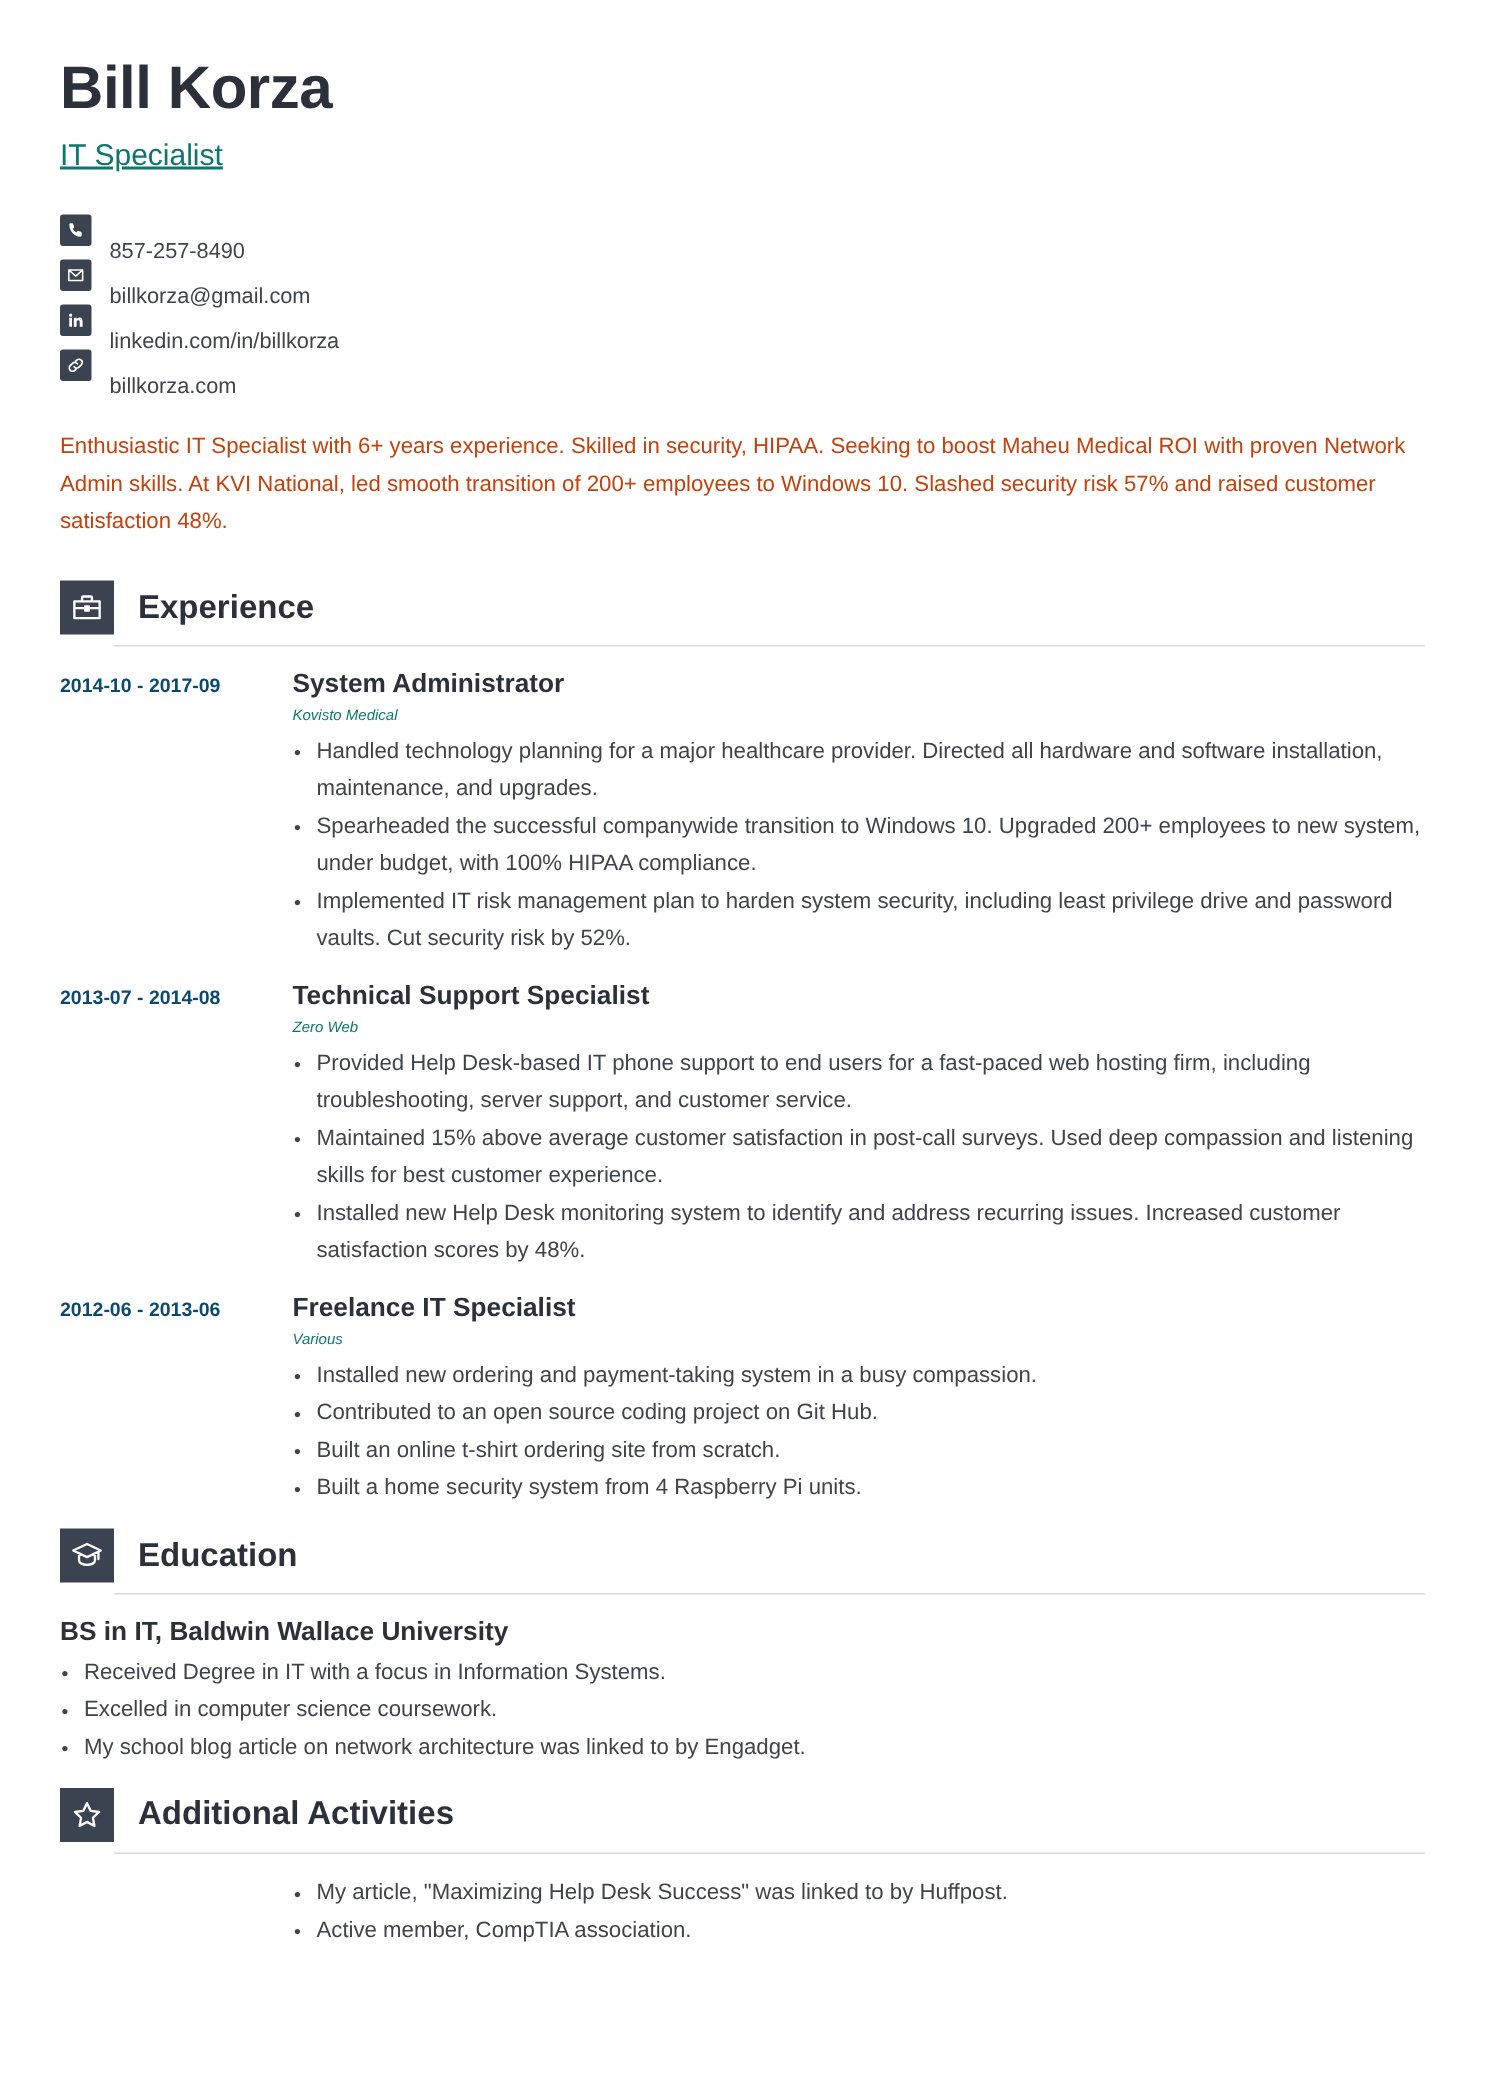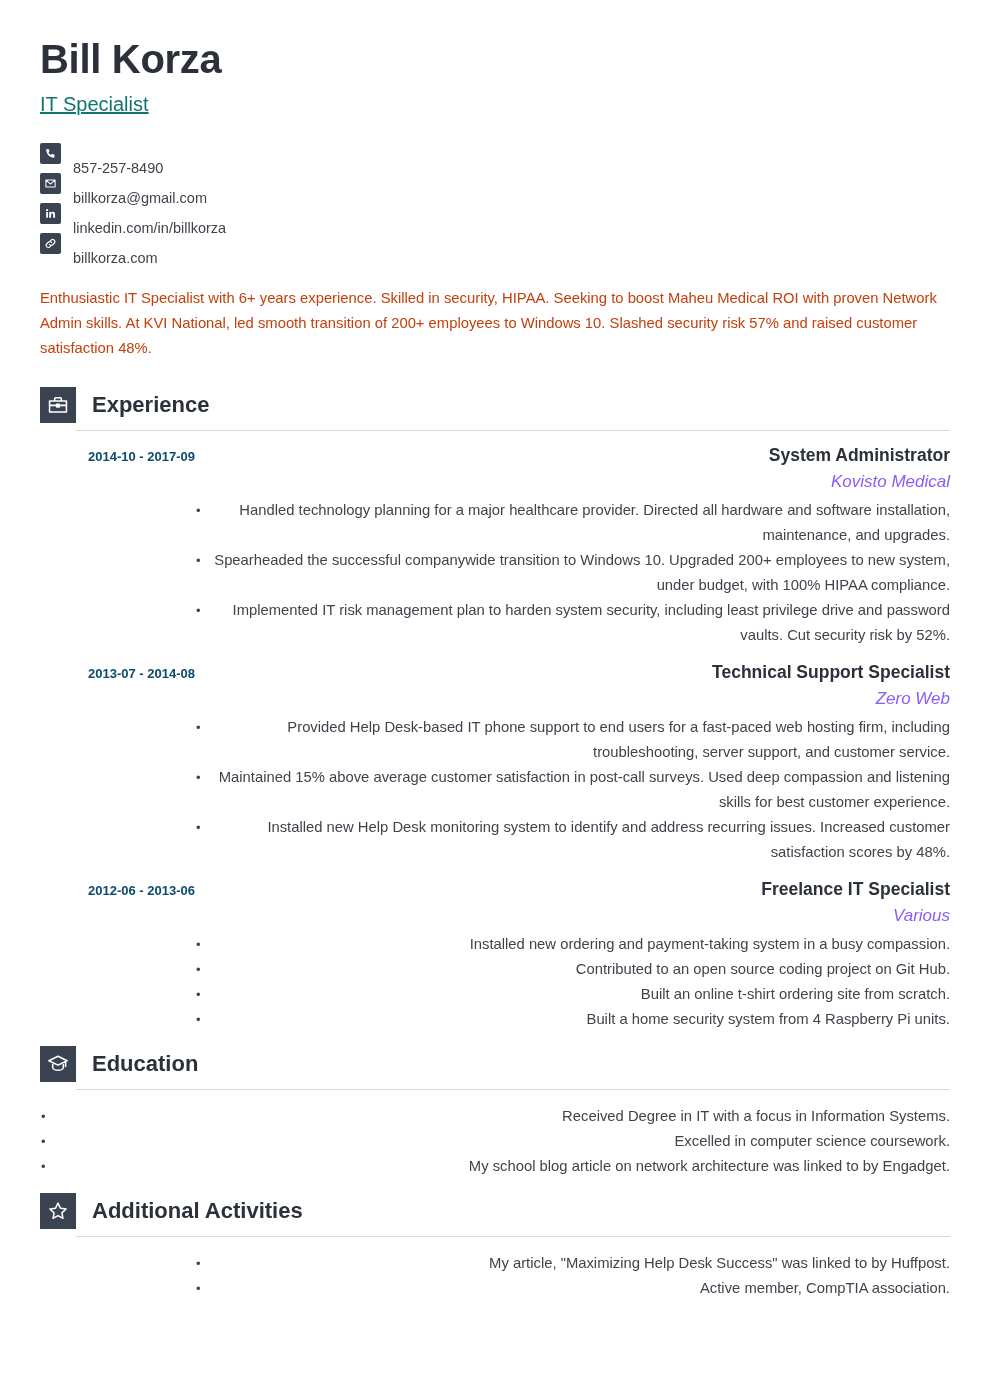--- a/index.html
+++ b/index.html
@@ -65,21 +65,21 @@
   
   .summary {
     font-size: 14.8px;
     line-height: 25px;
     color: #c2410c;
     margin: 0 0 26px 0;
     text-align: left;
   }
 
   
-  .section { margin: 0 0 4px 0; text-align: right; }
+  .section { margin: 0 0 4px 0; }
   .section-head {
     display: flex;
     align-items: center;
     margin-bottom: 0;
   }
   .section-icon {
     width: 36px;
     height: 36px;
     background: #3b4250;
     display: flex;
@@ -113,23 +113,23 @@
   }
   .entry-body { flex: 1 1 auto; min-width: 0; }
   .entry-title {
     font-size: 17.5px;
     font-weight: bold;
     color: #2b303b;
     line-height: 1.25;
     margin: 0 0 4px 0;
   }
   .entry-org {
-    font-size: 17px;
+    font-size: 10px;
     font-style: italic;
-    color: #8b5cf6;
+    color: #0f766e;
     line-height: 1.3;
     margin: 0 0 5px 0;
   }
   ul.bullets {
     list-style: none;
     margin: 0;
     padding: 0;
   }
   ul.bullets li {
     position: relative;
@@ -248,20 +248,21 @@
           <span class="section-icon">
             <svg width="22" height="22" viewBox="0 0 24 24" fill="none" stroke="#ffffff" stroke-width="1.7" stroke-linecap="round" stroke-linejoin="round">
               <path d="M12 3.6 22 8.4 12 13.2 2 8.4l10-4.8z M6.2 10.6v5.1c0 1.7 2.6 3.1 5.8 3.1s5.8-1.4 5.8-3.1v-5.1 M20.3 9.2v5.4"></path>
             </svg>
           </span>
           <span class="section-title">Education</span>
         </div>
         <div class="section-rule"></div>
         <div class="entry">
           <div class="entry-body">
+            <div class="entry-title">BS in IT, Baldwin Wallace University</div>
             <ul class="bullets">
               <li>Received Degree in IT with a focus in Information Systems.</li>
               <li>Excelled in computer science coursework.</li>
               <li>My school blog article on network architecture was linked to by Engadget.</li>
             </ul>
           </div>
         </div>
       </div>
       <div class="section">
         <div class="section-head">

